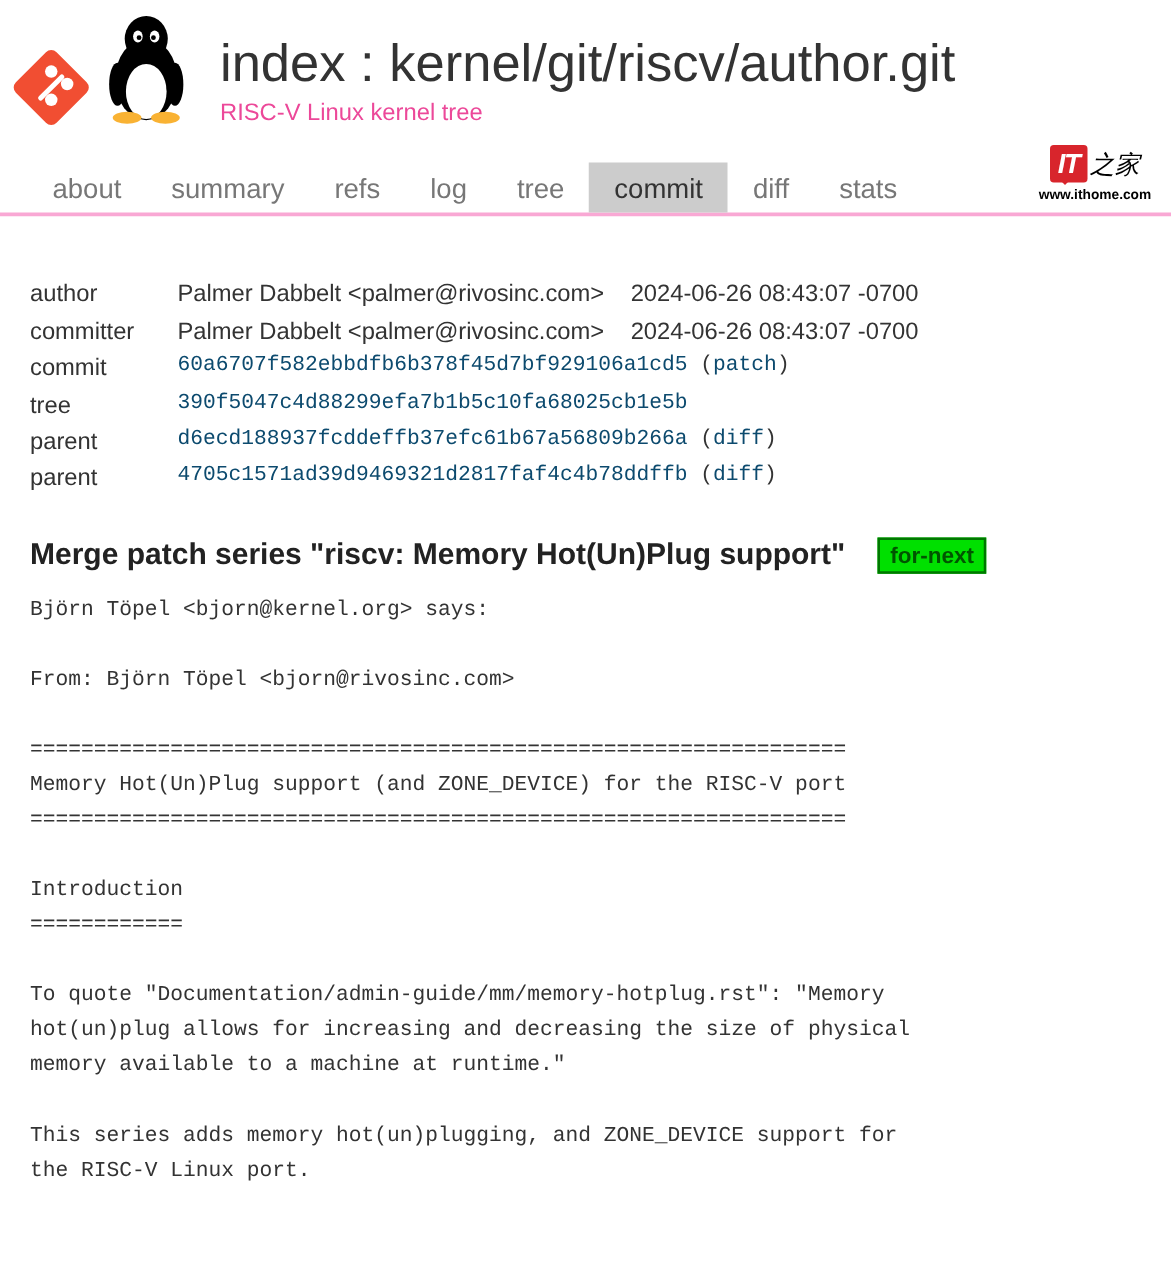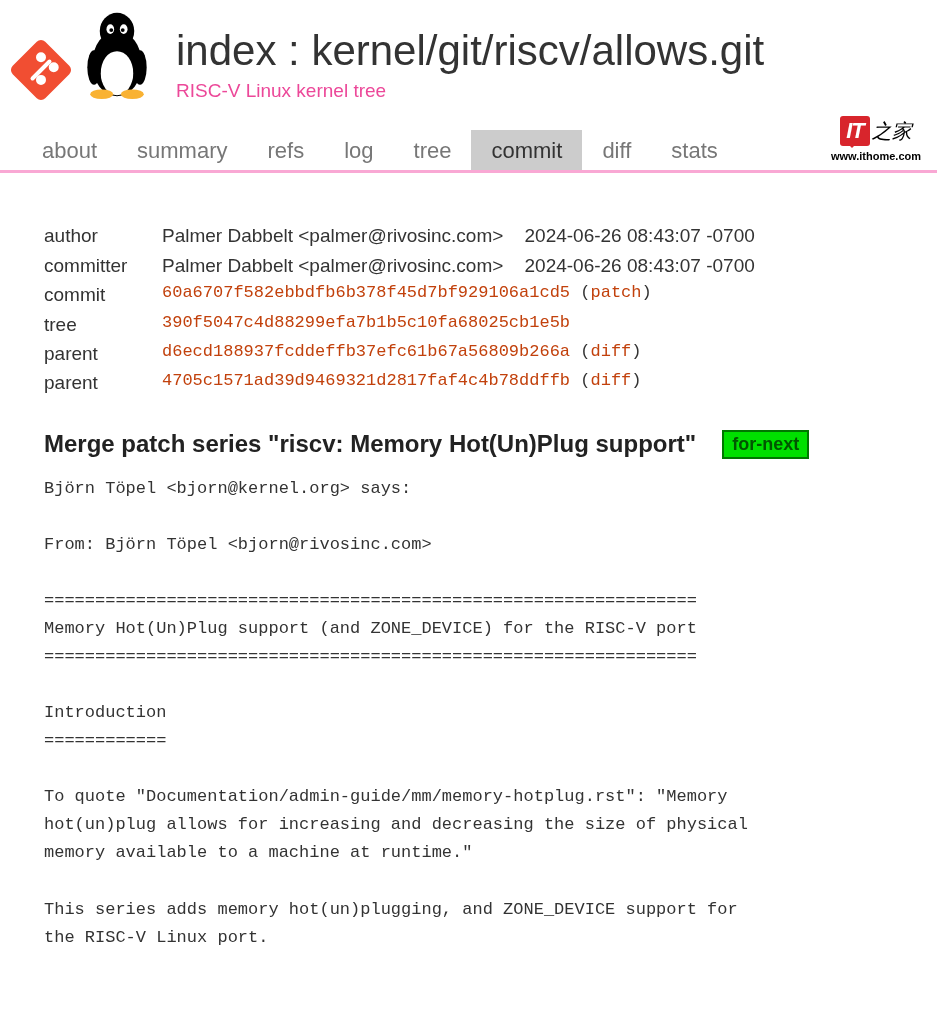--- a/index.html
+++ b/index.html
@@ -108,30 +108,30 @@
 .tab {
   padding: 8px 20px 6px;
   font-size: 22px;
   color: #777;
   cursor: pointer;
 }
 .tab.active {
   background: #ccc;
   color: #333;
 }
-.content { padding: 48px 40px 20px 44px; }
+.content { padding: 48px 40px 20px 24px; }
 .meta-table {
   font-size: 19px;
   line-height: 1.55;
 }
 .meta-row { display: flex; }
 .meta-label { width: 118px; color: #333; }
 .meta-value { flex: 1; color: #333; }
 .mono { font-family: "Consolas", "Courier New", monospace; font-size: 17px; }
-.link { color: #c2410c; text-decoration: none; }
+.link { color: #0c4a6e; text-decoration: none; }
 .commit-title-row {
   display: flex;
   align-items: center;
   gap: 14px;
   margin-top: 32px;
   margin-bottom: 16px;
 }
 .commit-title {
   font-size: 24px;
   font-weight: 700;
@@ -171,21 +171,21 @@
         <circle cx="46" cy="21" r="2" fill="#000"></circle>
         <path d="M32 28 Q40 36 48 28 Q44 32 40 32 Q36 32 32 28" fill="#f9b233"></path>
         <ellipse cx="24" cy="88" rx="12" ry="5" fill="#f9b233"></ellipse>
         <ellipse cx="56" cy="88" rx="12" ry="5" fill="#f9b233"></ellipse>
         <ellipse cx="16" cy="60" rx="7" ry="18" fill="#000"></ellipse>
         <ellipse cx="64" cy="60" rx="7" ry="18" fill="#000"></ellipse>
       </svg>
     </div>
   </div>
   <div class="title-area">
-    <div class="title">index : kernel/git/riscv/allows.git</div>
+    <div class="title">index : kernel/git/riscv/author.git</div>
     <div class="subtitle">RISC-V Linux kernel tree</div>
   </div>
   <div class="watermark">
     <div class="it-box">
       <span class="it-badge">IT</span>
       <span class="it-cn">之家</span>
     </div>
     <div class="it-url">www.ithome.com</div>
   </div>
 </div>

